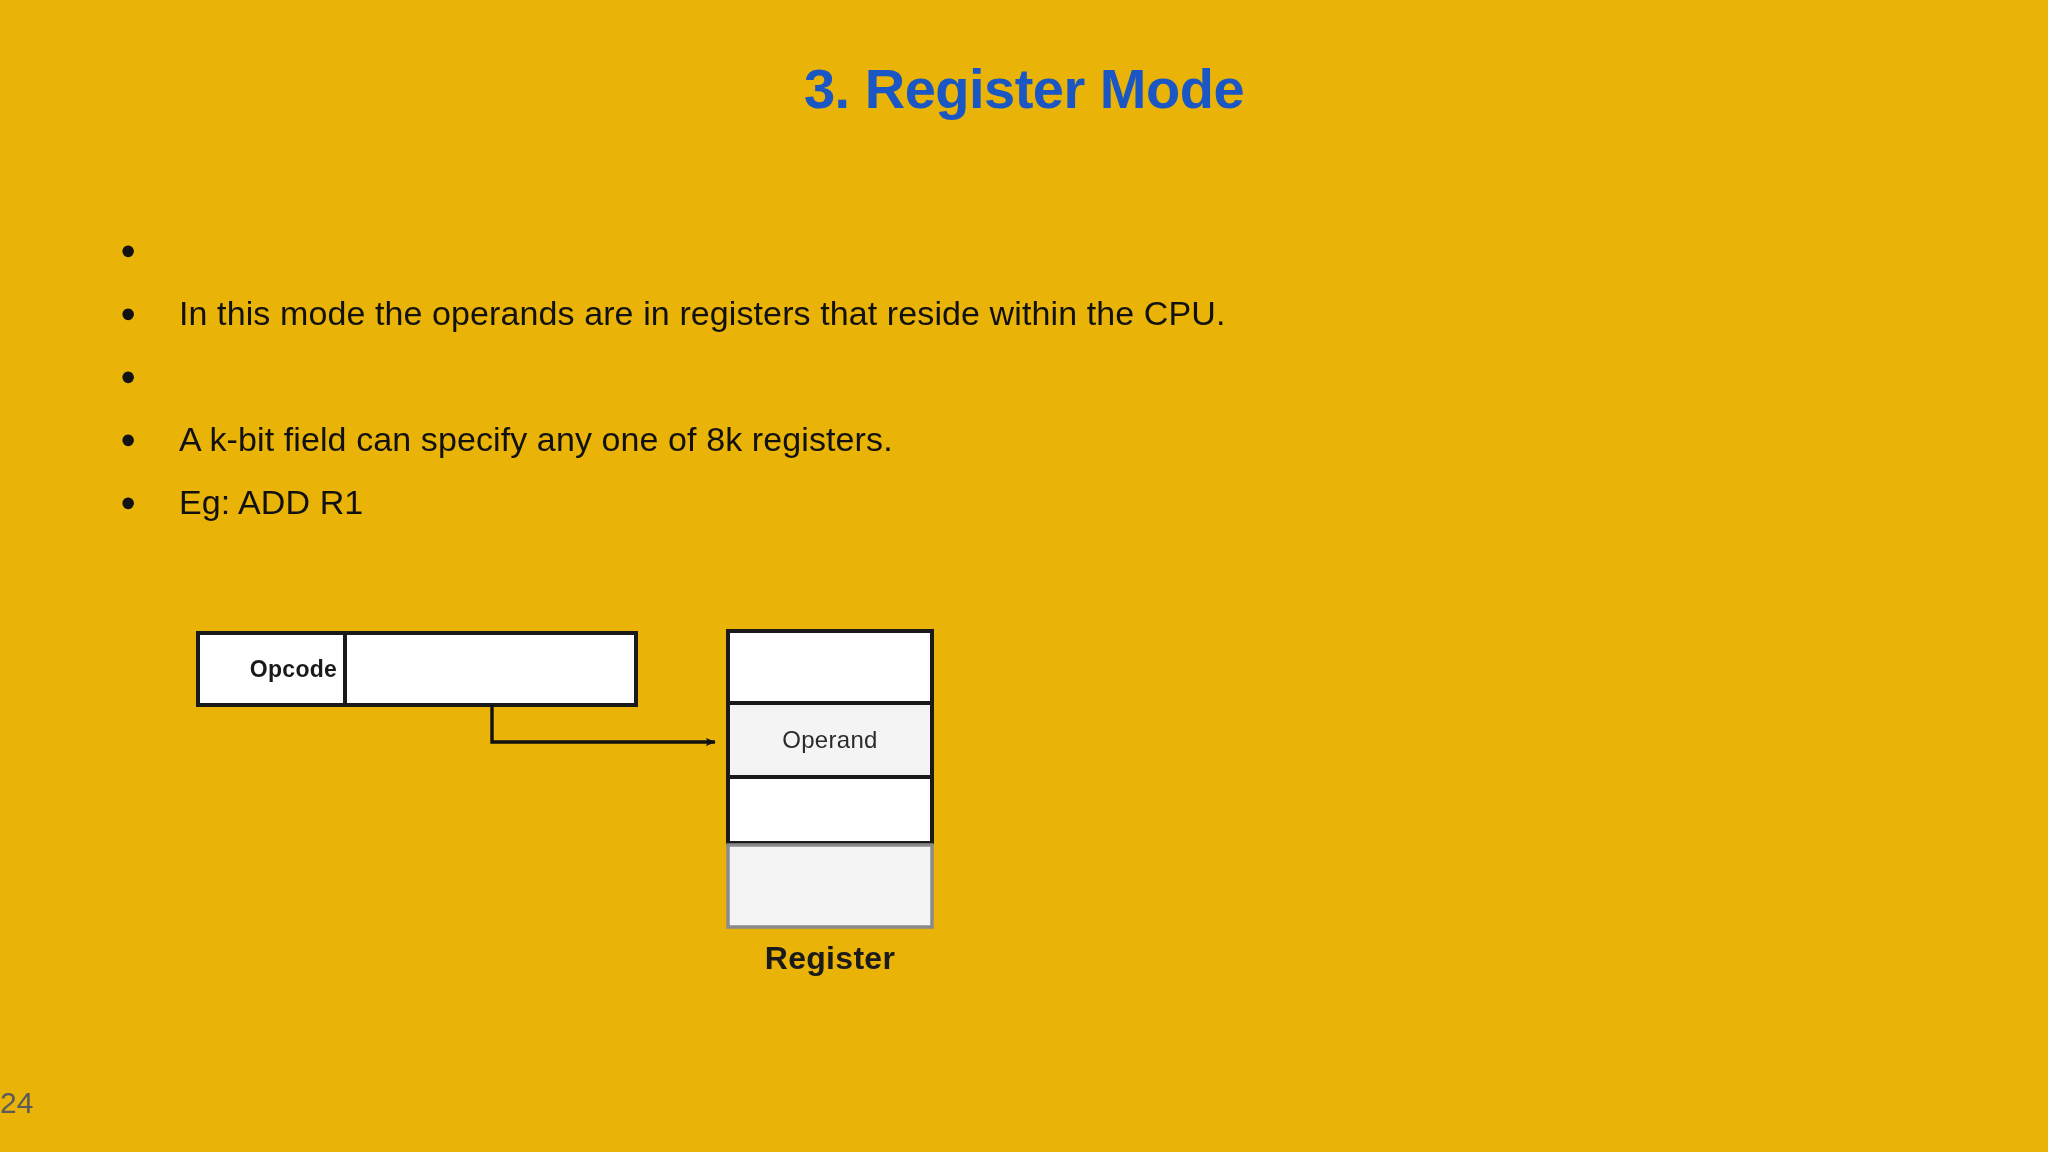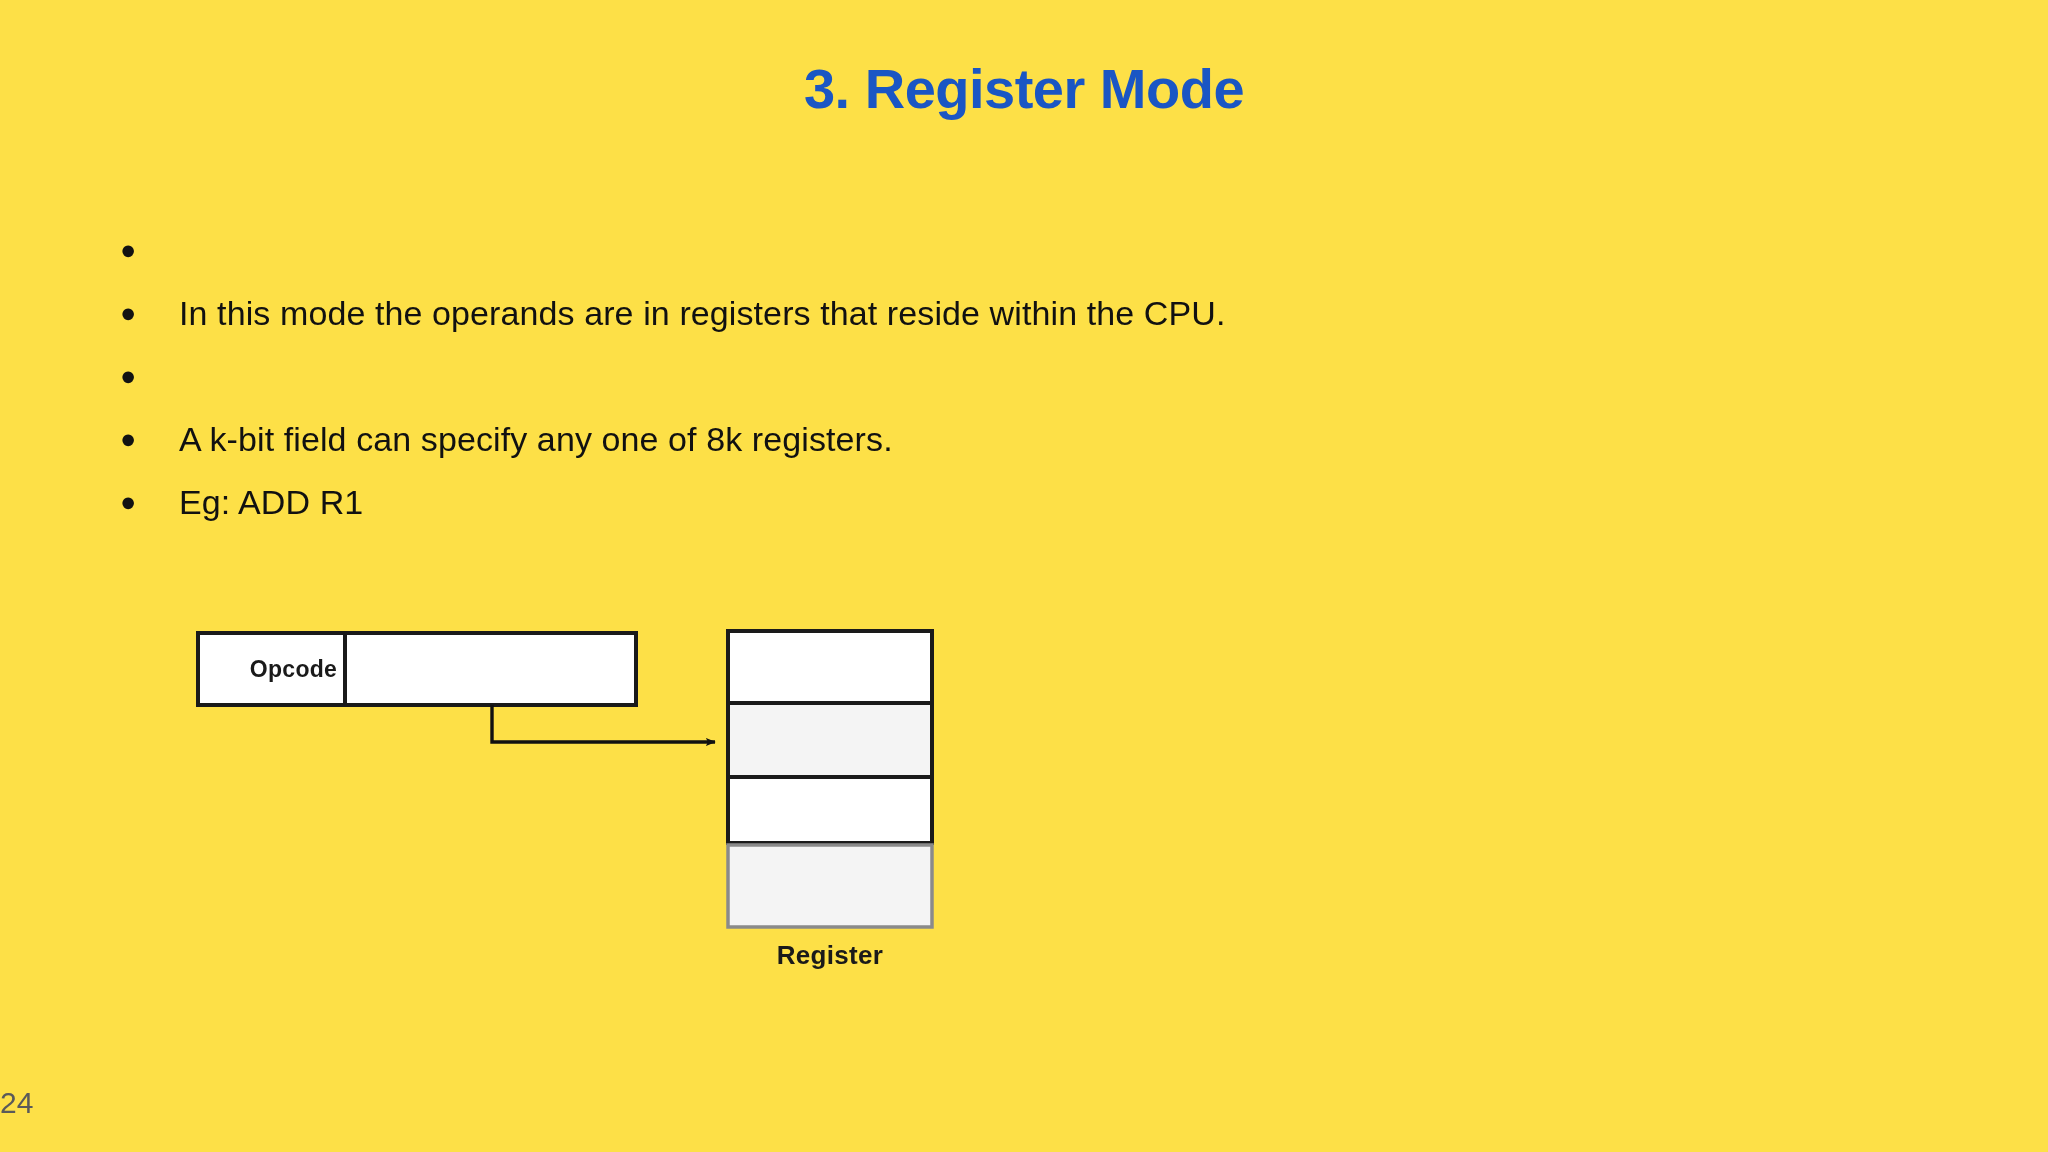--- a/index.html
+++ b/index.html
@@ -12,21 +12,21 @@
     height: 1152px;
     position: relative;
     overflow: hidden;
     font-family: "Liberation Sans", "DejaVu Sans", sans-serif;
     -webkit-font-smoothing: antialiased;
   }
 
   .slide {
     position: absolute;
     inset: 0;
-    background: #fde047;
+    background: #eab308;
   }
 
   
   .slide-title {
     position: absolute;
     left: 0;
     right: 0;
     top: 58px;
     text-align: center;
     font-size: 56px;
@@ -150,20 +150,24 @@
       </g>
     </svg>
   </div>
 
   <div style="position:absolute; left:198px; top:633px; width:147px; height:72px;
               display:flex; align-items:center; justify-content:center;">
     <span style="font-size:23px; font-weight:700; color:#1a1a1a; letter-spacing:0.3px;margin-left:44px;">Opcode</span>
   </div>
 
 
+  <div style="position:absolute; left:728px; top:703px; width:204px; height:74px;
+              display:flex; align-items:center; justify-content:center;">
+    <span style="font-size:24px; color:#2b2b2b; letter-spacing:0.3px;">Operand</span>
+  </div>
 
   <div style="position:absolute; left:728px; top:940px; width:204px; text-align:center;">
-    <span style="font-size:26px; font-weight:700; color:#1a1a1a; letter-spacing:0.3px;">Register</span>
+    <span style="font-size:32px; font-weight:700; color:#1a1a1a; letter-spacing:0.3px;">Register</span>
   </div>
 
   <div class="page-number">24</div>
 
 </div>
 
 </body></html>

